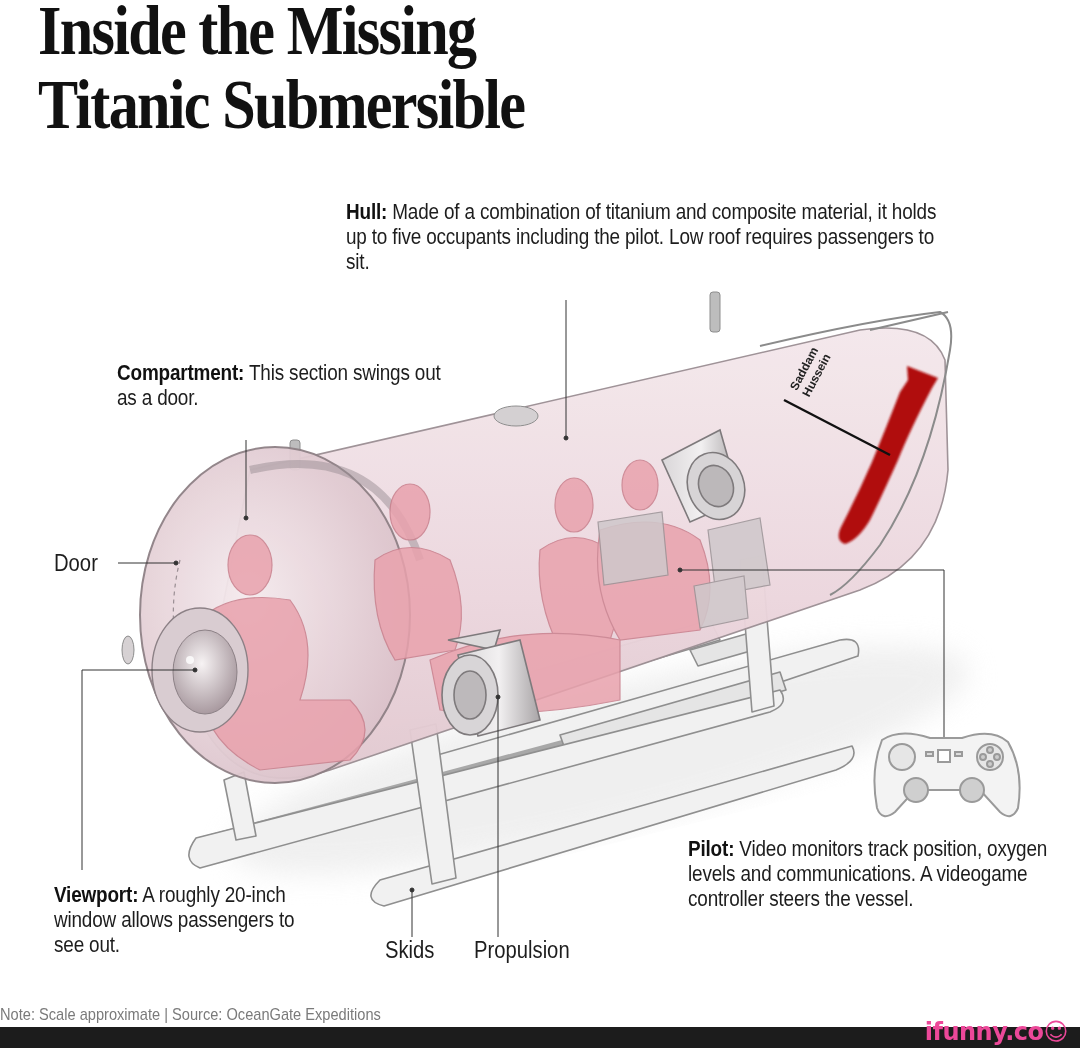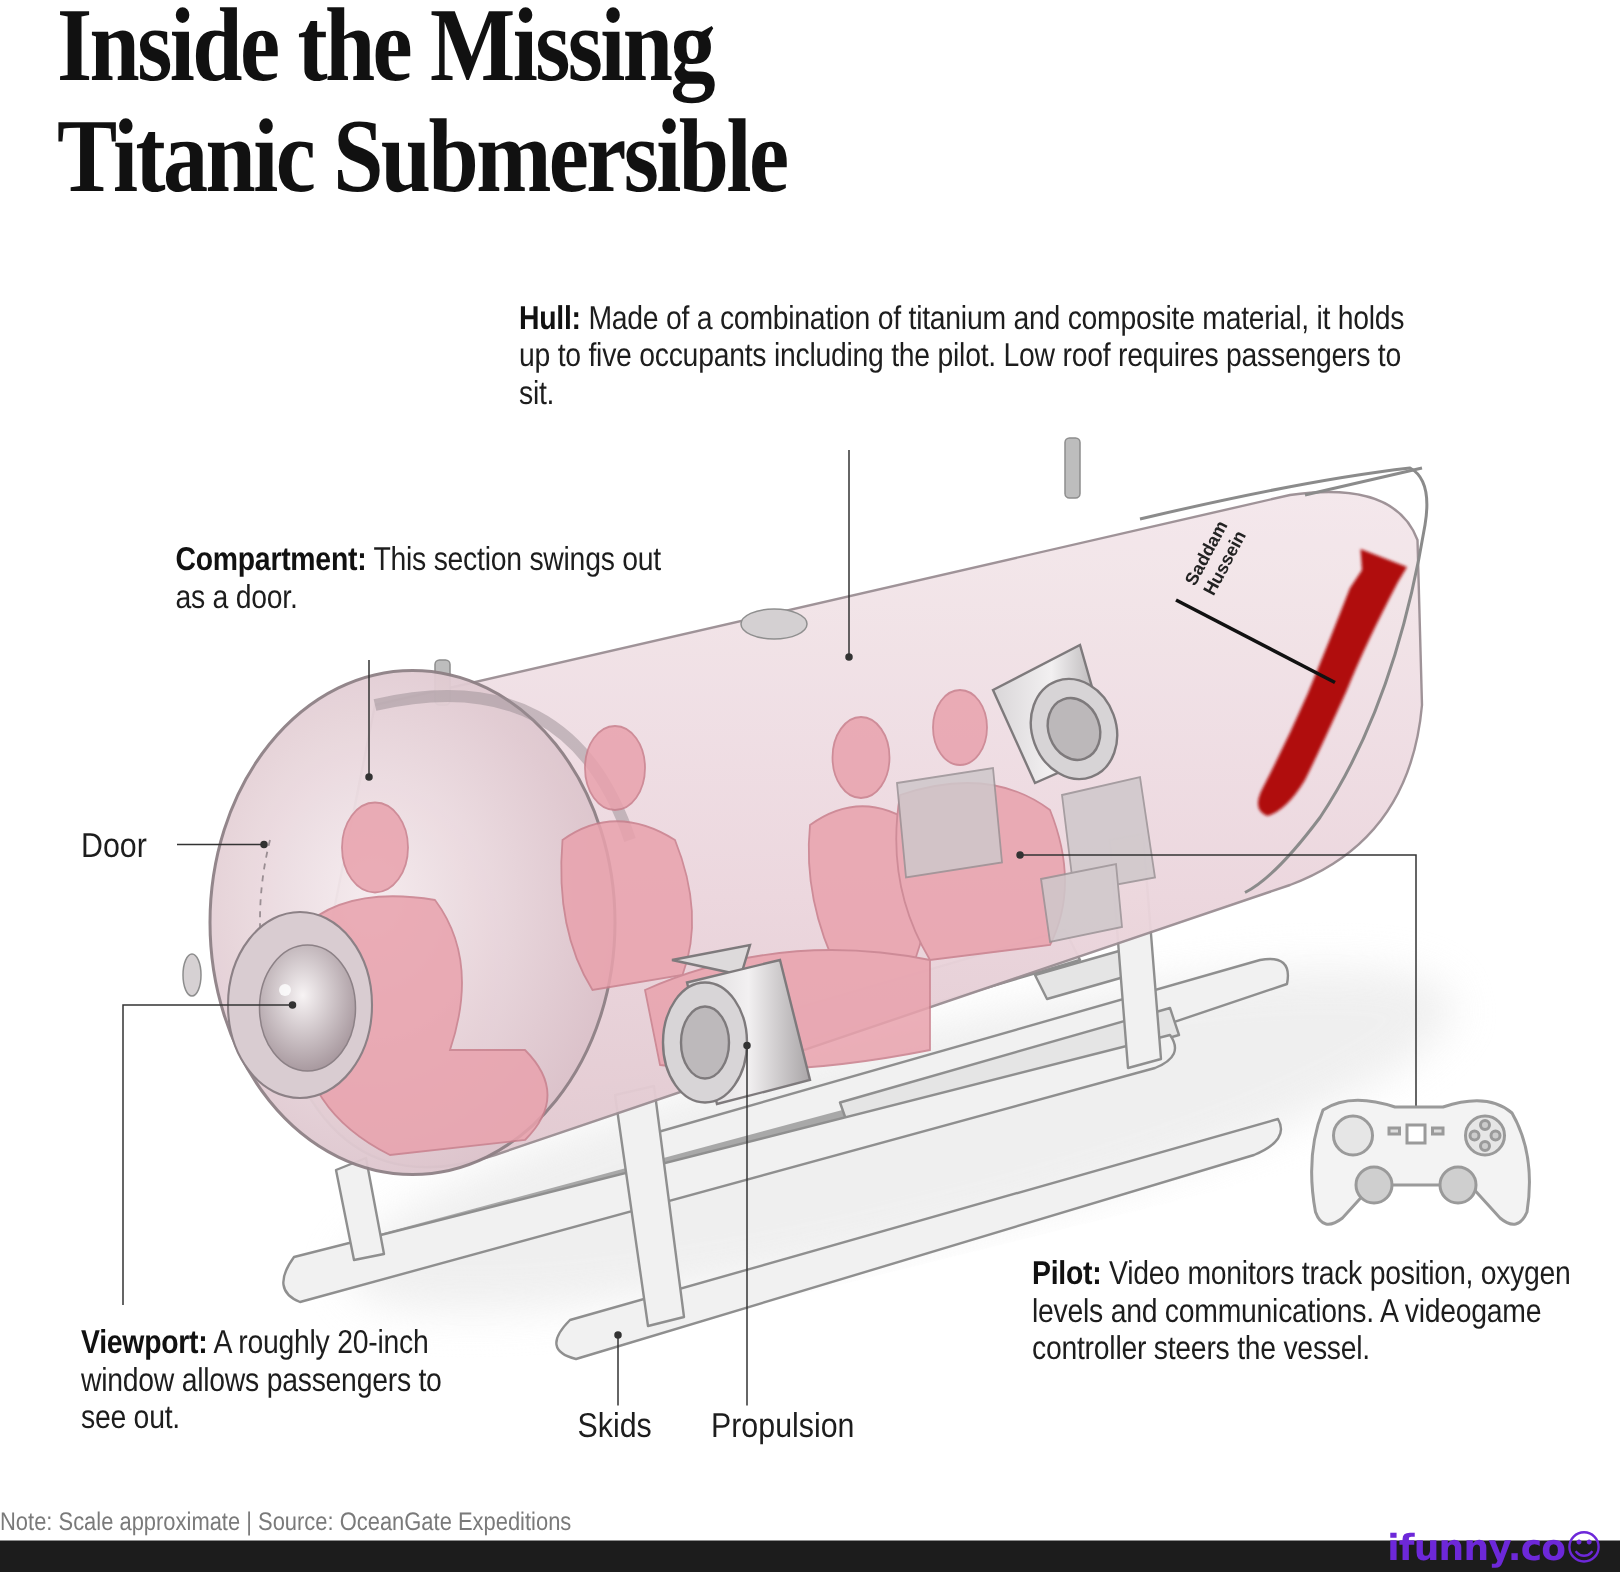--- a/index.html
+++ b/index.html
@@ -14,21 +14,21 @@
   .viewport { left: 54px; top: 882px; width: 320px; }
   .pilot { left: 688px; top: 836px; width: 420px; }
   .simple-label { position: absolute; font-size: 23px; color: #1d1d1d; transform: scaleX(0.88); transform-origin: left top; }
   .door-label { left: 54px; top: 550px; }
   .skids-label { left: 385px; top: 937px; }
   .propulsion-label { left: 474px; top: 937px; }
   .saddam-label { position: absolute; left: 787px; top: 386px; font-size: 12px; line-height: 14px; font-weight: bold; color: #222; transform: rotate(-62deg); transform-origin: left top; white-space: nowrap; }
   .footnote { position: absolute; left: 0; top: 1005px; font-size: 17px; color: #7a7a7a; transform: scaleX(0.86); transform-origin: left top; white-space: nowrap; }
   .wsj { position: absolute; right: 2px; top: 998px; font-family: "Liberation Serif", serif; font-weight: bold; font-size: 29px; color: #222; letter-spacing: -1px; margin-top: 43px; }
   .bottom-bar { position: absolute; left: 0; top: 1027px; width: 1080px; height: 21px; background: #1c1c1c; }
-  .watermark { position: absolute; right: 12px; top: 1018px; font-family: "DejaVu Sans", sans-serif; font-weight: bold; font-size: 24px; color: #6d28d9; letter-spacing: -0.5px; }
+  .watermark { position: absolute; right: 12px; top: 1018px; font-family: "DejaVu Sans", sans-serif; font-weight: bold; font-size: 24px; color: #ec4899; letter-spacing: -0.5px; }
 </style>
 </head>
 <body>
 
 <h1 class="title">
   <span>Inside the Missing</span>
   <span>Titanic Submersible</span>
 </h1>
 
 <svg class="diagram" viewBox="0 0 1080 1048" xmlns="http://www.w3.org/2000/svg">

